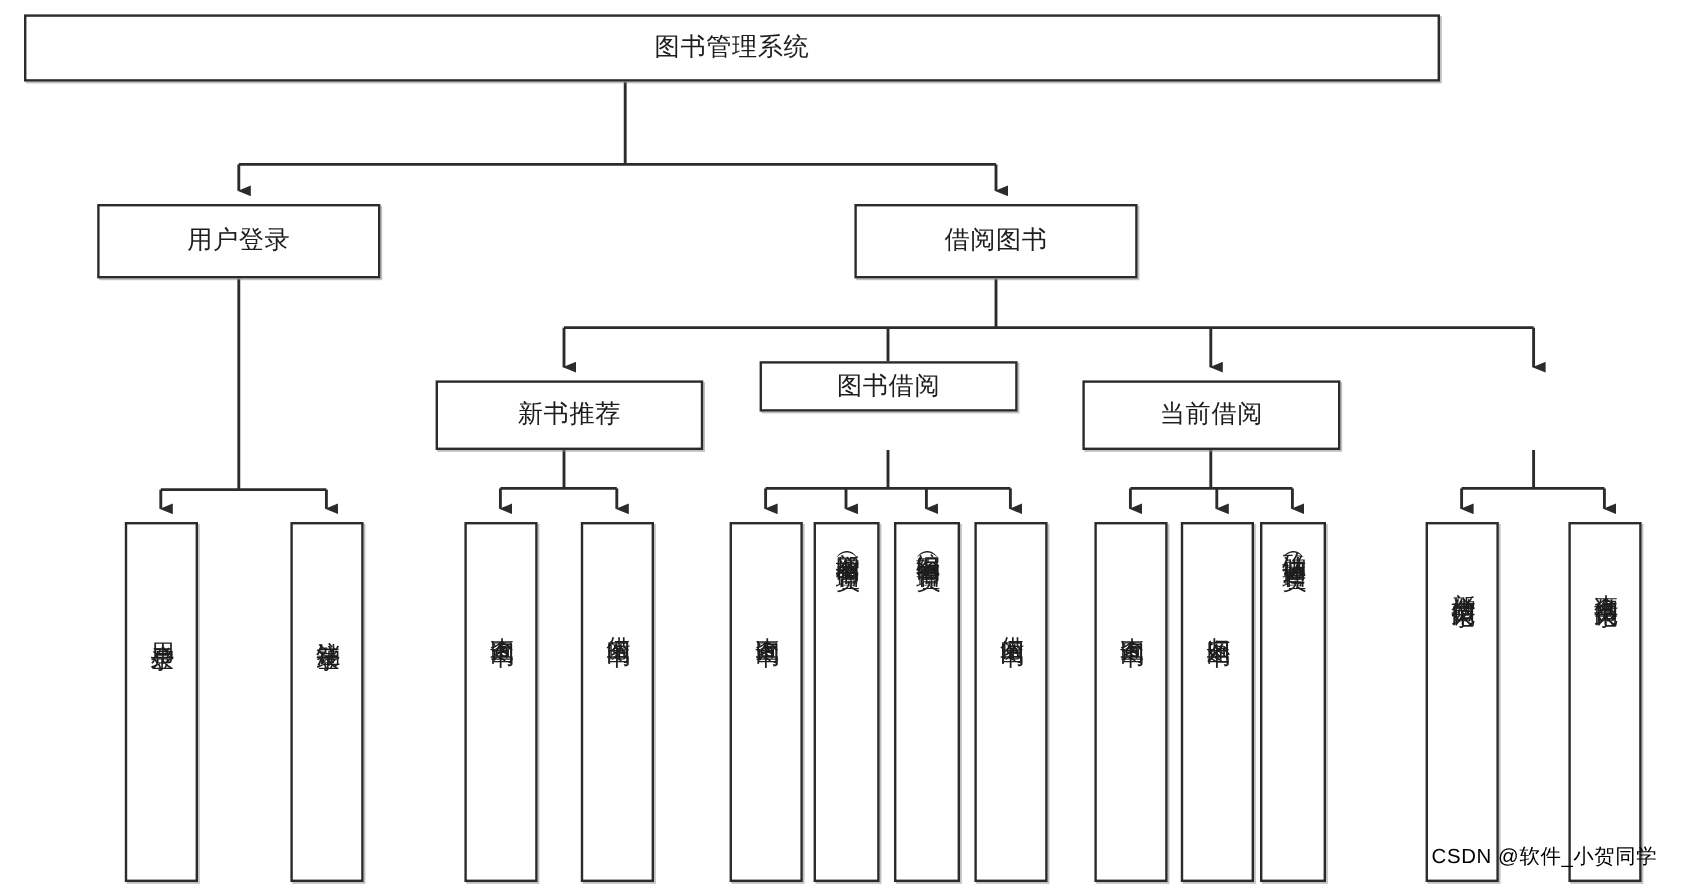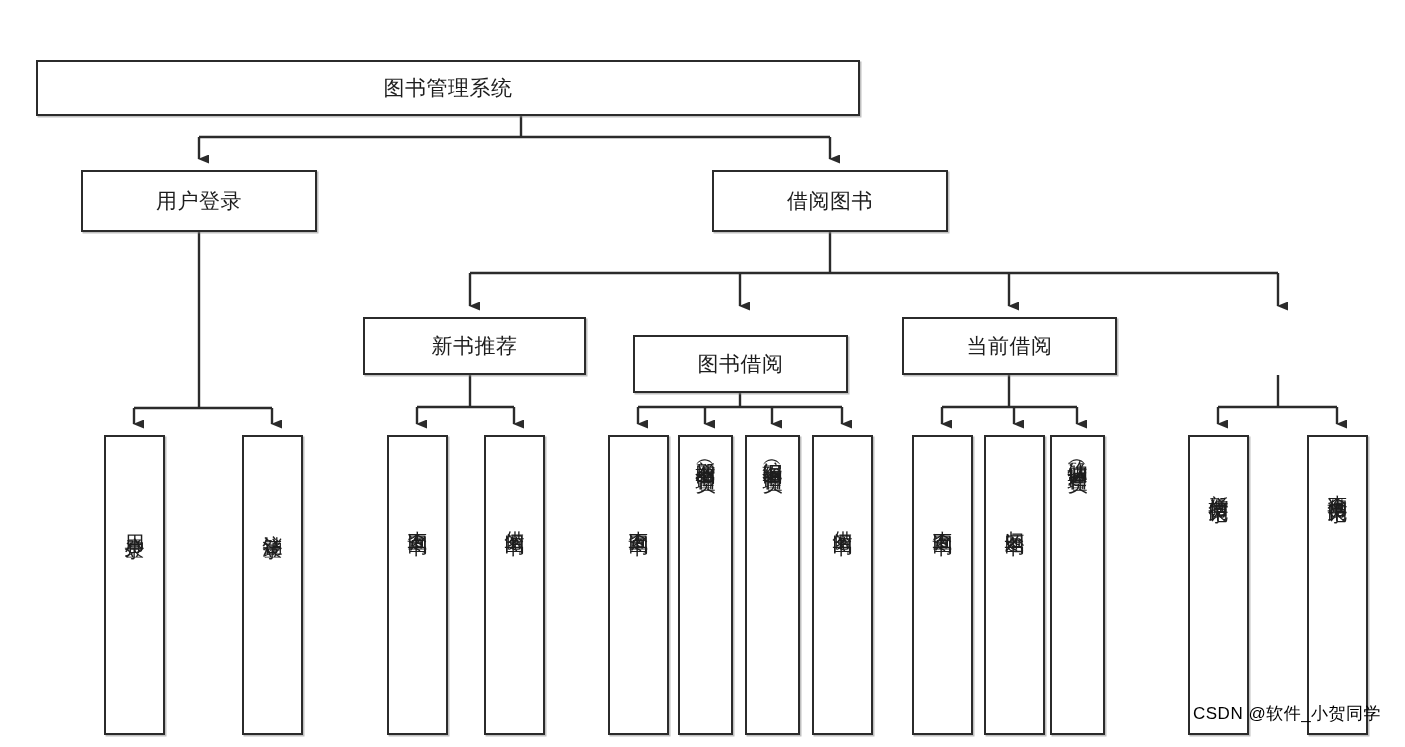--- a/index.html
+++ b/index.html
@@ -128,37 +128,37 @@
     </g>
 
     <g stroke="#2b2b2b" stroke-width="2.4" fill="none">
       <path d="M 1278,375 L 1278,407"></path>
       <path d="M 1218,407 L 1337,407"></path>
       <path d="M 1218,407 L 1218,424" marker-end="url(#arrowhead)"></path>
       <path d="M 1337,407 L 1337,424" marker-end="url(#arrowhead)"></path>
     </g>
   </svg>
 
-  <div class="node-box" style="left:36px; top:12px; width:824px; height:56px;margin-top:48px;">
+  <div class="node-box" style="left:20px; top:12px; width:1180px; height:56px;">
     <span class="node-label-h">图书管理系统</span>
   </div>
 
   <div class="node-box" style="left:81px; top:170px; width:236px; height:62px;">
     <span class="node-label-h">用户登录</span>
   </div>
 
   <div class="node-box" style="left:712px; top:170px; width:236px; height:62px;">
     <span class="node-label-h">借阅图书</span>
   </div>
 
   <div class="node-box" style="left:363px; top:317px; width:223px; height:58px;">
     <span class="node-label-h">新书推荐</span>
   </div>
 
-  <div class="node-box" style="left:633px; top:335px; width:215px; height:58px;">
+  <div class="node-box" style="left:633px; top:301px; width:215px; height:42px;">
     <span class="node-label-h">图书借阅</span>
   </div>
 
   <div class="node-box" style="left:902px; top:317px; width:215px; height:58px;">
     <span class="node-label-h">当前借阅</span>
   </div>
 
 
   <div class="node-box leaf-box" style="left:104px; top:435px; width:61px; height:300px; padding-top:82px;">
     <span class="node-label-v">用户登录</span>

